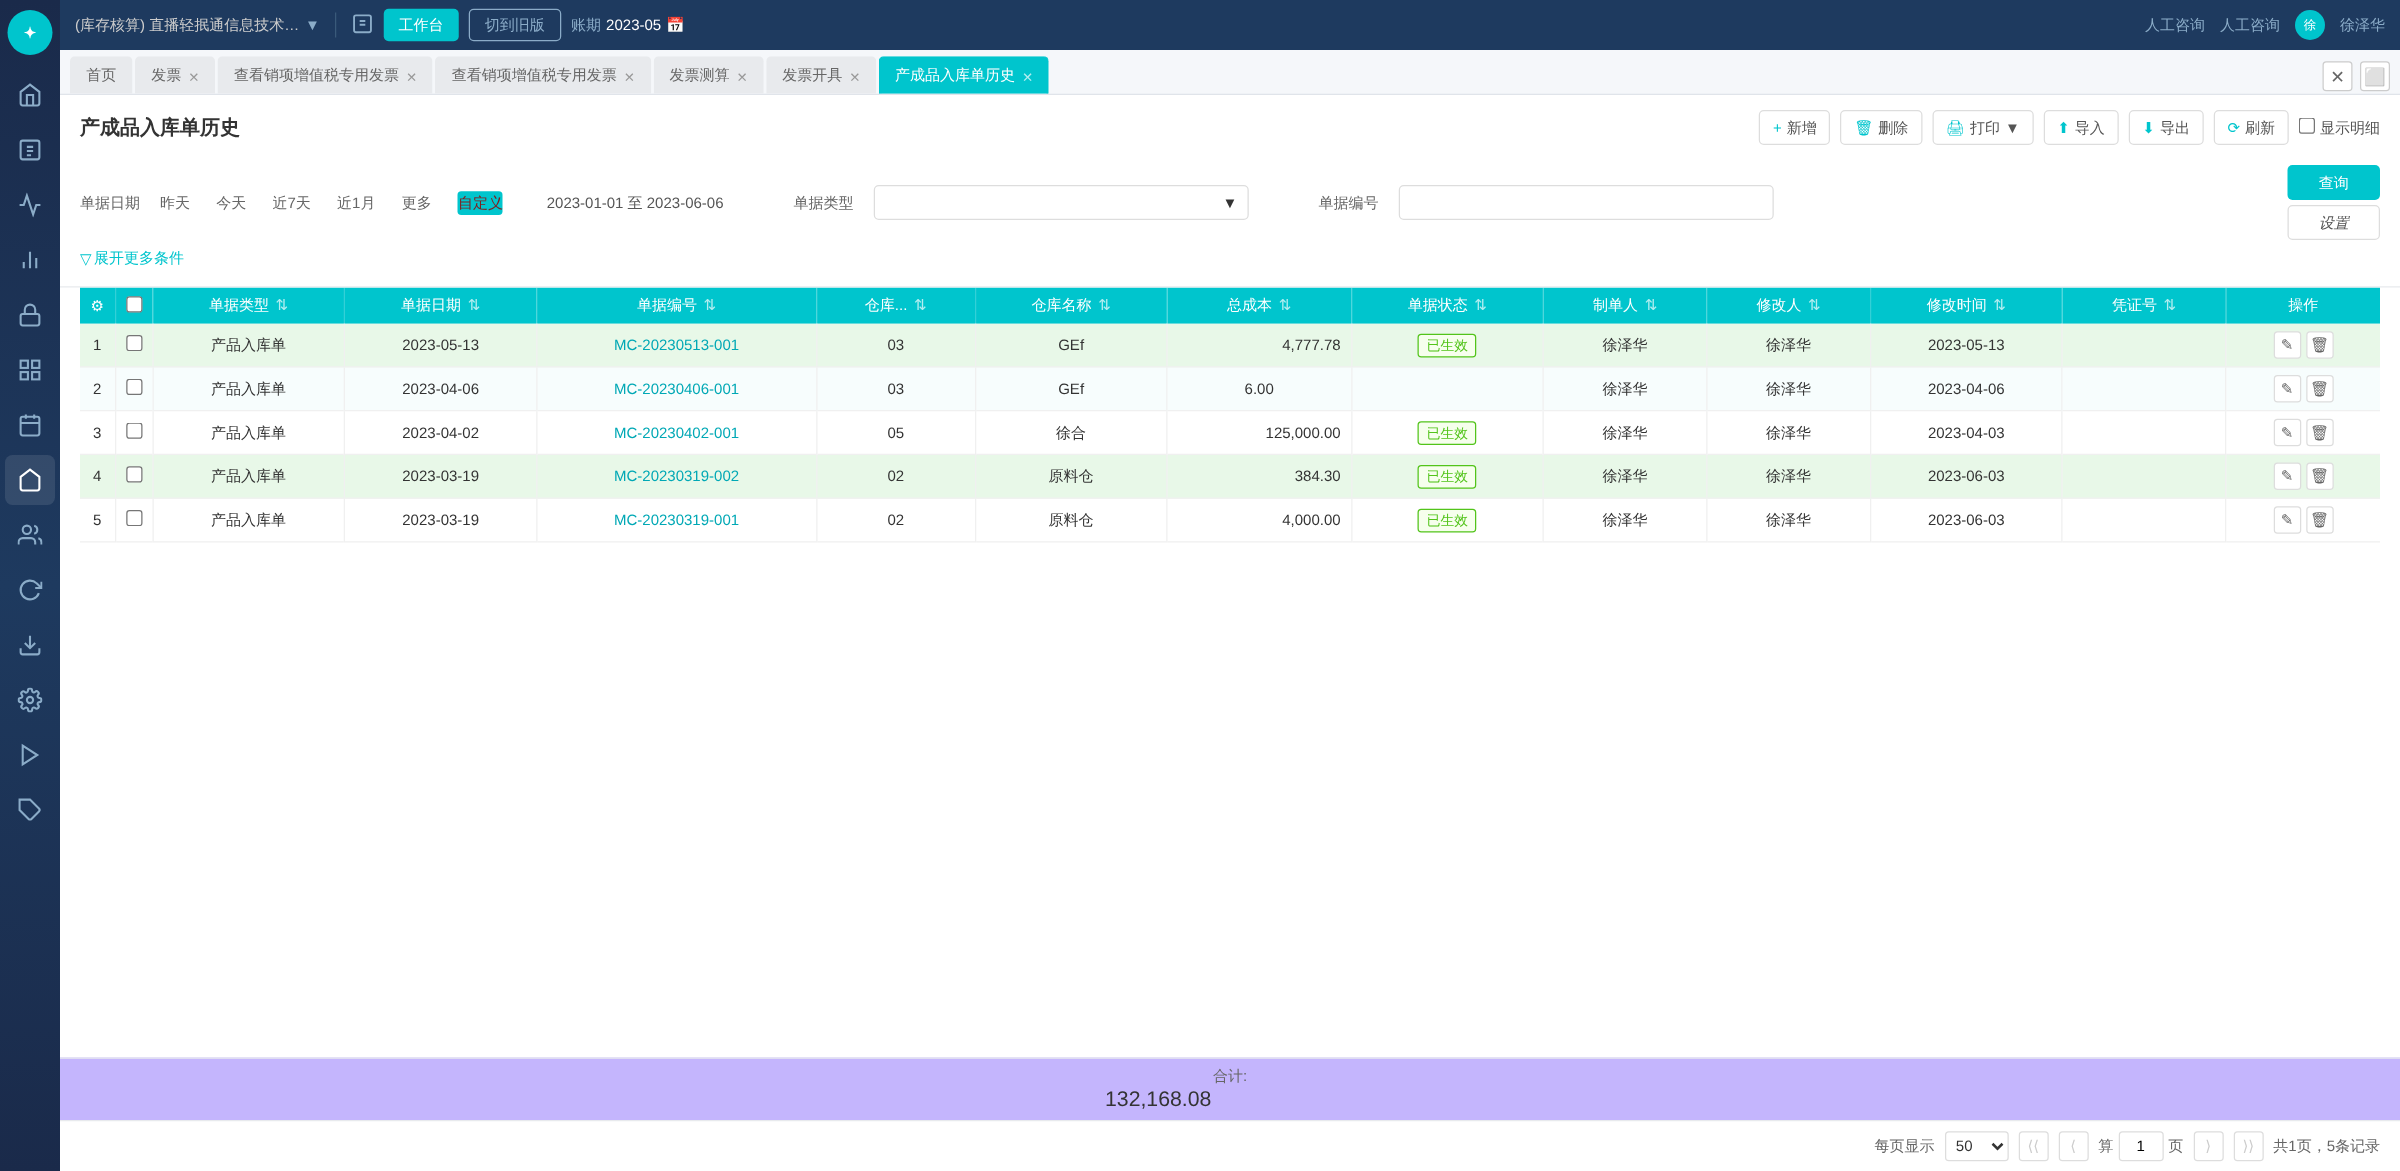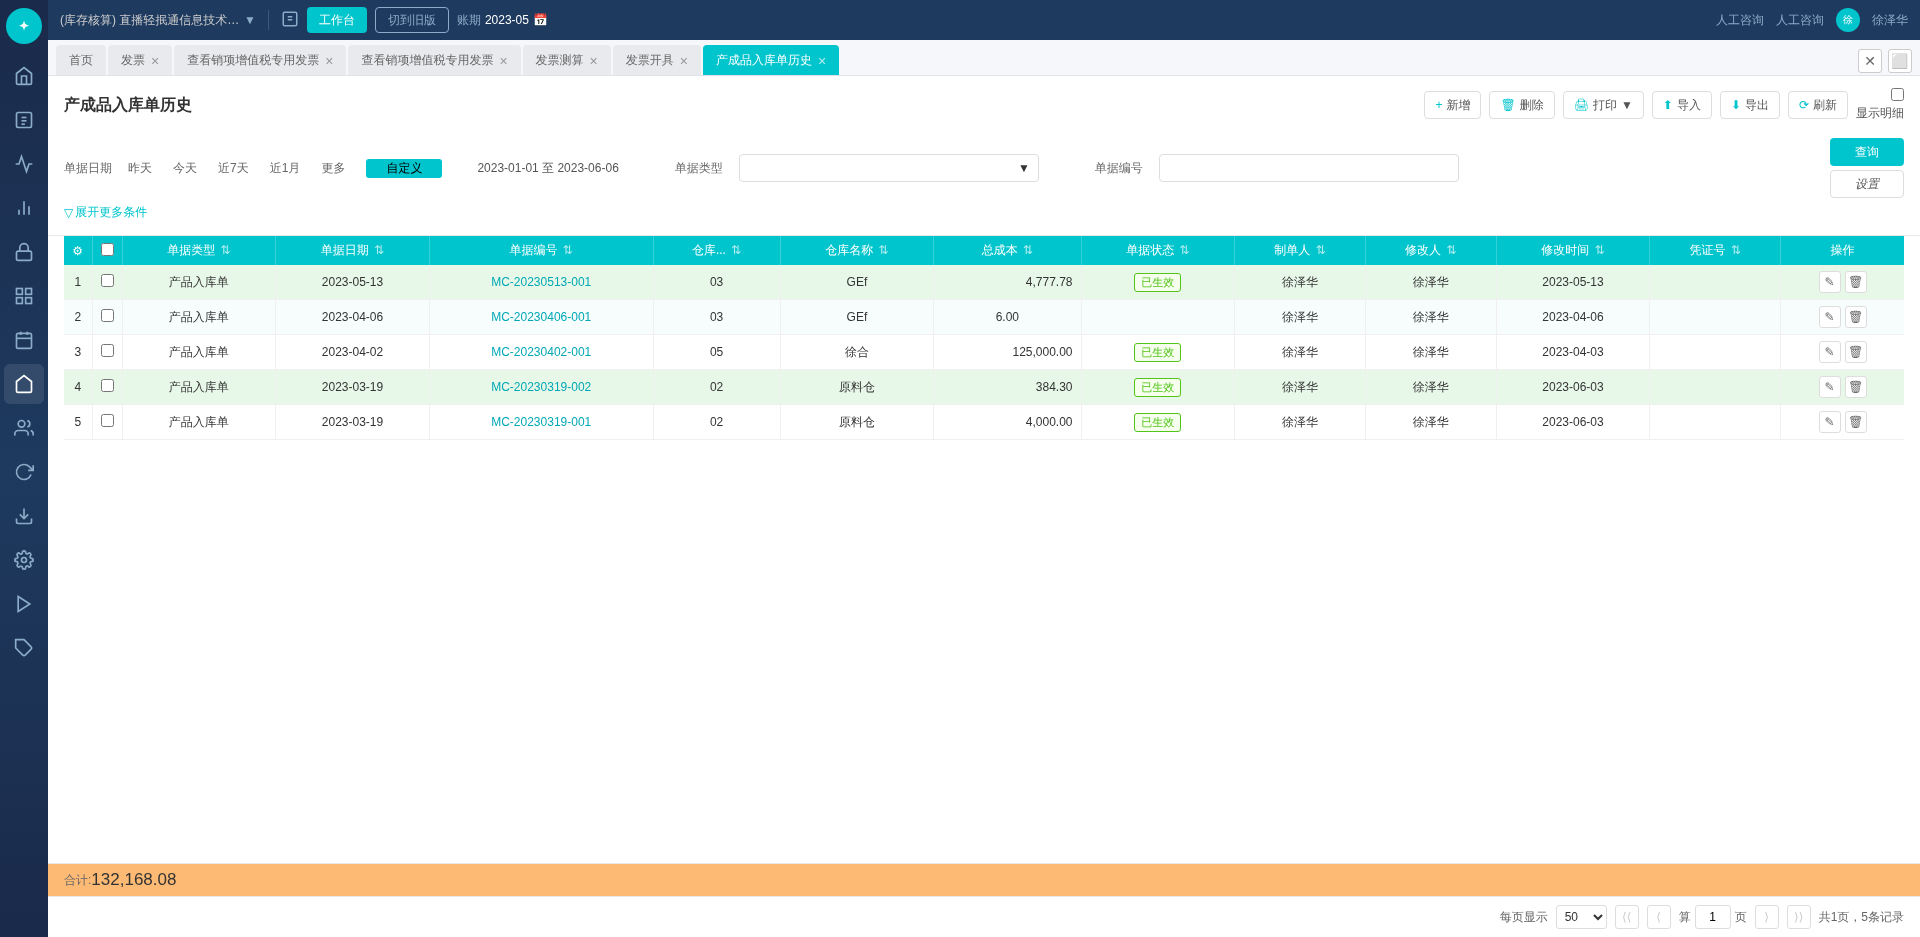--- a/index.html
+++ b/index.html
@@ -38,29 +38,29 @@
     .content { flex: 1; background: white; overflow: hidden; display: flex; flex-direction: column; }
 
     
     .page-header { padding: 12px 16px 8px; display: flex; align-items: center; justify-content: space-between; flex-shrink: 0; }
     .page-title { font-size: 16px; font-weight: bold; color: #333; }
     .header-actions { display: flex; align-items: center; gap: 8px; }
     .action-btn { height: 28px; padding: 0 10px; border: 1px solid #ddd; border-radius: 4px; background: white; color: #555; cursor: pointer; display: flex; align-items: center; gap: 4px; font-size: 12px; white-space: nowrap; }
     .action-btn .icon { color: #00c5cd; }
     .btn-query { background: #00c5cd; color: white; border: none; height: 28px; padding: 0 16px; border-radius: 4px; cursor: pointer; font-size: 12px; }
     .btn-set { background: white; color: #555; border: 1px solid #ddd; height: 28px; padding: 0 16px; border-radius: 4px; cursor: pointer; font-size: 12px; font-style: italic; }
-    .checkbox-label { display: flex; align-items: flex-end; gap: 4px; font-size: 12px; color: #555; cursor: pointer; flex-direction: column; }
+    .checkbox-label { display: flex; align-items: flex-start; gap: 4px; font-size: 12px; color: #555; cursor: pointer; }
 
     
     .filter-bar { padding: 8px 16px; border-bottom: 1px solid #e8eaed; flex-shrink: 0; }
     .filter-row { display: flex; align-items: center; gap: 16px; margin-bottom: 6px; }
     .filter-label { color: #666; font-size: 12px; white-space: nowrap; }
     .filter-date-links { display: flex; gap: 21px; align-items: center; }
     .filter-date-links a { color: #666; text-decoration: none; cursor: pointer; font-size: 12px; }
-    .filter-date-links .active-link { background: #00c5cd; color: #000000; padding: 1px 20px; border-radius: 3px; }
+    .filter-date-links .active-link { background: #00c5cd; color: #7f1d1d; padding: 1px 0; border-radius: 3px; }
     .filter-date-range { color: #555; font-size: 12px; margin-left: 19px; }
     .filter-select { height: 28px; border: 1px solid #ddd; border-radius: 4px; padding: 0 8px; font-size: 12px; color: #333; background: white; min-width: 200px; cursor: pointer; display: flex; align-items: center; justify-content: space-between; }
     .filter-input { height: 28px; border: 1px solid #ddd; border-radius: 4px; padding: 0 8px; font-size: 12px; color: #333; background: white; width: 200px; }
     .expand-more { color: #00c5cd; cursor: pointer; font-size: 12px; display: flex; align-items: center; gap: 2px; }
 
     
     .table-container { flex: 1; overflow: auto; padding: 0 16px; }
     table { width: 100%; border-collapse: collapse; min-width: 900px; }
     thead tr { background: #00c5cd; }
     thead th { color: white; font-weight: normal; padding: 6px 8px; text-align: center; font-size: 12px; border-right: 1px solid rgba(255,255,255,0.2); white-space: nowrap; cursor: pointer; }
@@ -74,21 +74,21 @@
     tbody td:last-child { border-right: none; }
     tbody td a { color: #00a8b5; text-decoration: none; }
     .status-badge { display: inline-block; padding: 1px 6px; border-radius: 3px; font-size: 11px; border: 1px solid #52c41a; color: #52c41a; background: #f6ffed; }
     .col-settings { width: 28px; }
     .col-checkbox { width: 28px; }
     .row-actions { display: flex; gap: 4px; justify-content: center; }
     .row-action-btn { width: 22px; height: 22px; display: flex; align-items: center; justify-content: center; border: 1px solid #ddd; border-radius: 3px; cursor: pointer; background: white; color: #666; font-size: 12px; }
     input[type="checkbox"] { cursor: pointer; }
 
     
-    .table-footer { padding: 6px 16px; background: #fdba74; border-top: 1px solid #e8eaed; display: flex; align-items: center; flex-shrink: 0; }
+    .table-footer { padding: 6px 16px; background: #c4b5fd; border-top: 1px solid #e8eaed; display: flex; align-items: center; flex-shrink: 0; flex-direction: column; }
     .footer-total-label { color: #666; font-size: 12px; }
     .footer-total-value { color: #333; font-size: 17px; font-weight: normal; min-width: 200px; }
 
     
     .pagination { padding: 8px 16px; background: white; border-top: 1px solid #e8eaed; display: flex; align-items: center; justify-content: flex-end; gap: 8px; flex-shrink: 0; }
     .pagination-label { color: #666; font-size: 12px; }
     .pagination-select { height: 24px; border: 1px solid #ddd; border-radius: 3px; padding: 0 4px; font-size: 12px; color: #333; background: white; }
     .pagination-btn { width: 24px; height: 24px; border: 1px solid #ddd; border-radius: 3px; background: white; cursor: pointer; display: flex; align-items: center; justify-content: center; color: #666; font-size: 12px; }
     .pagination-btn.disabled { color: #ccc; cursor: not-allowed; }
     .pagination-info { font-size: 12px; color: #666; display: flex; align-items: center; gap: 4px; }

